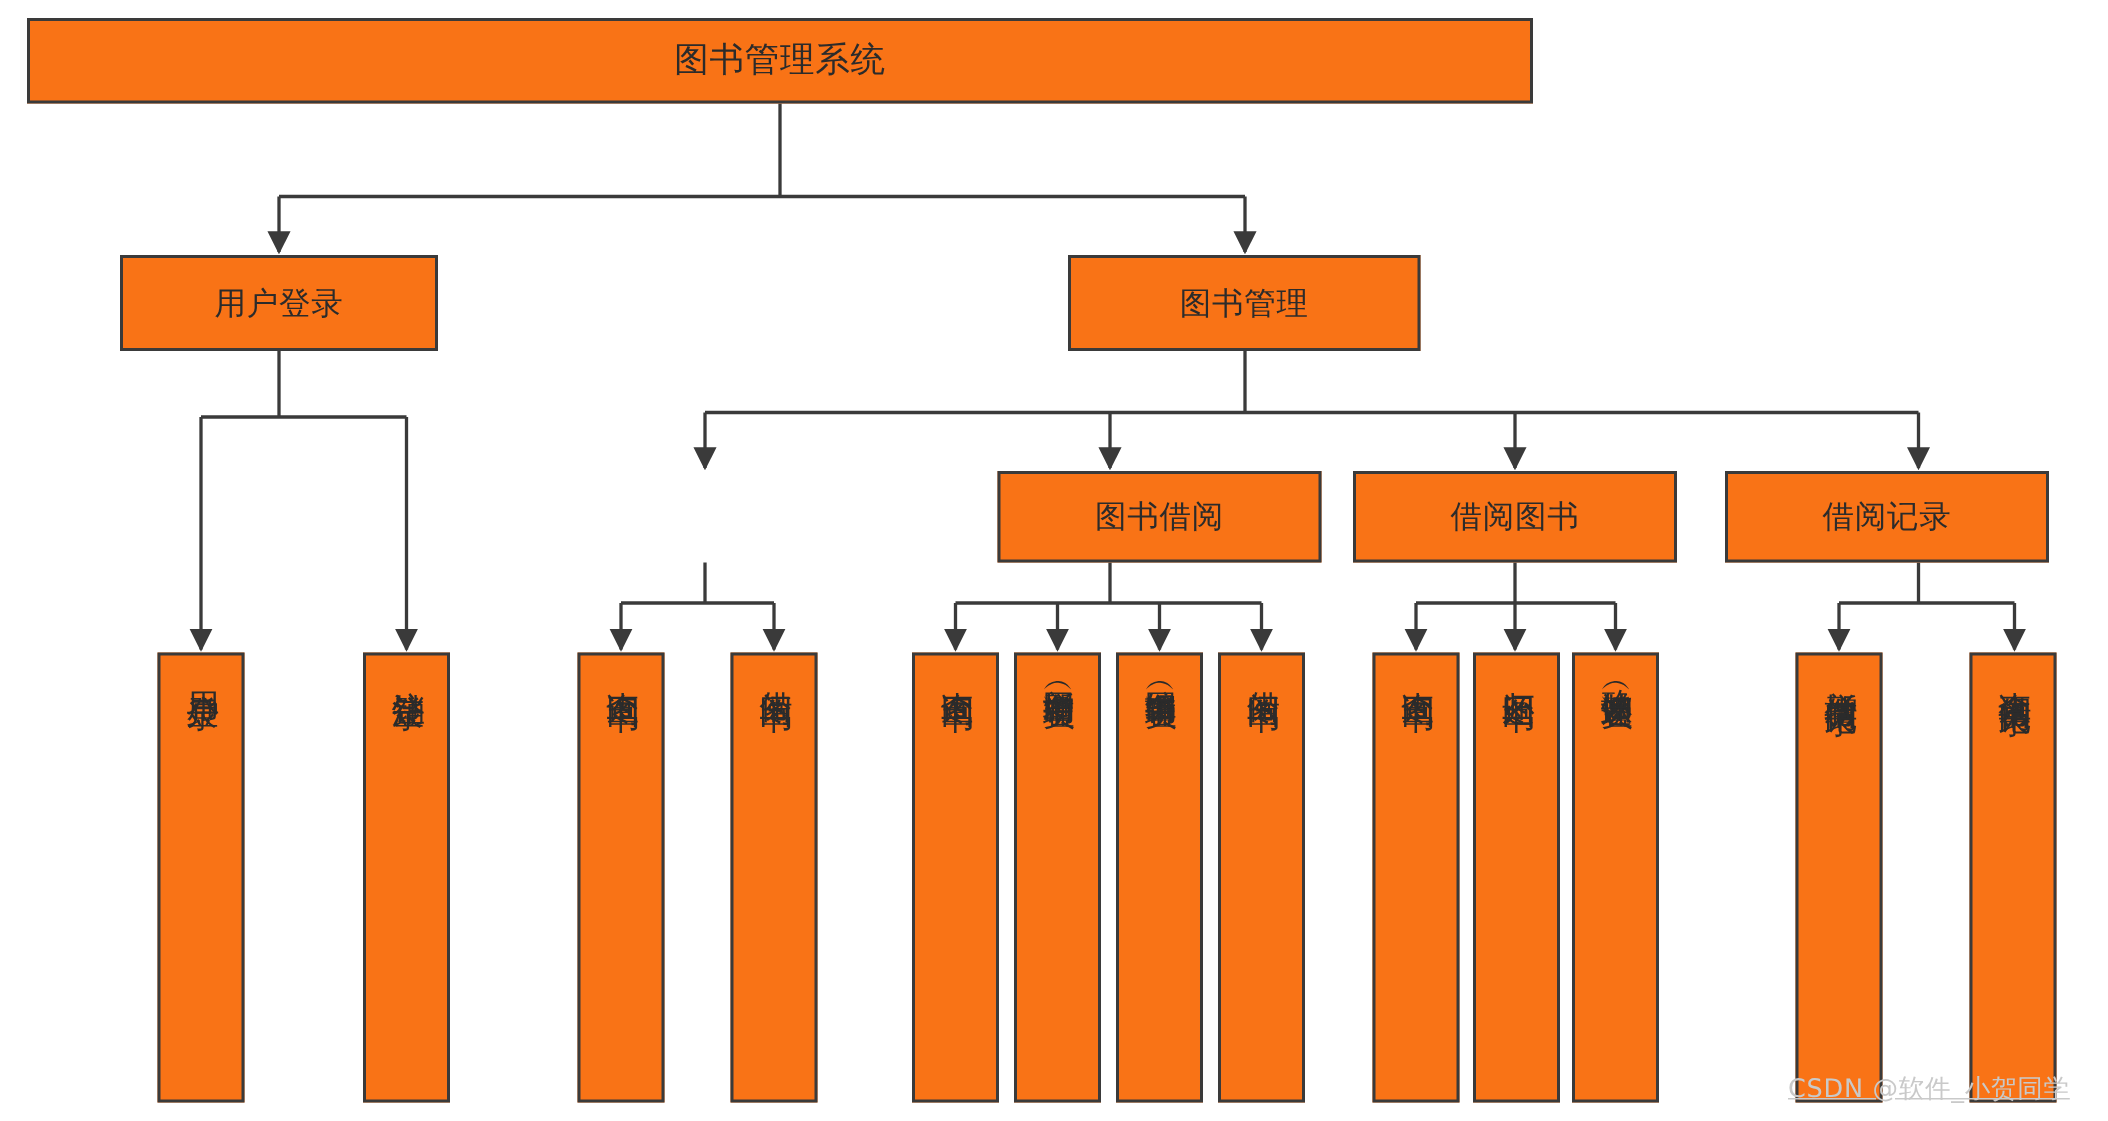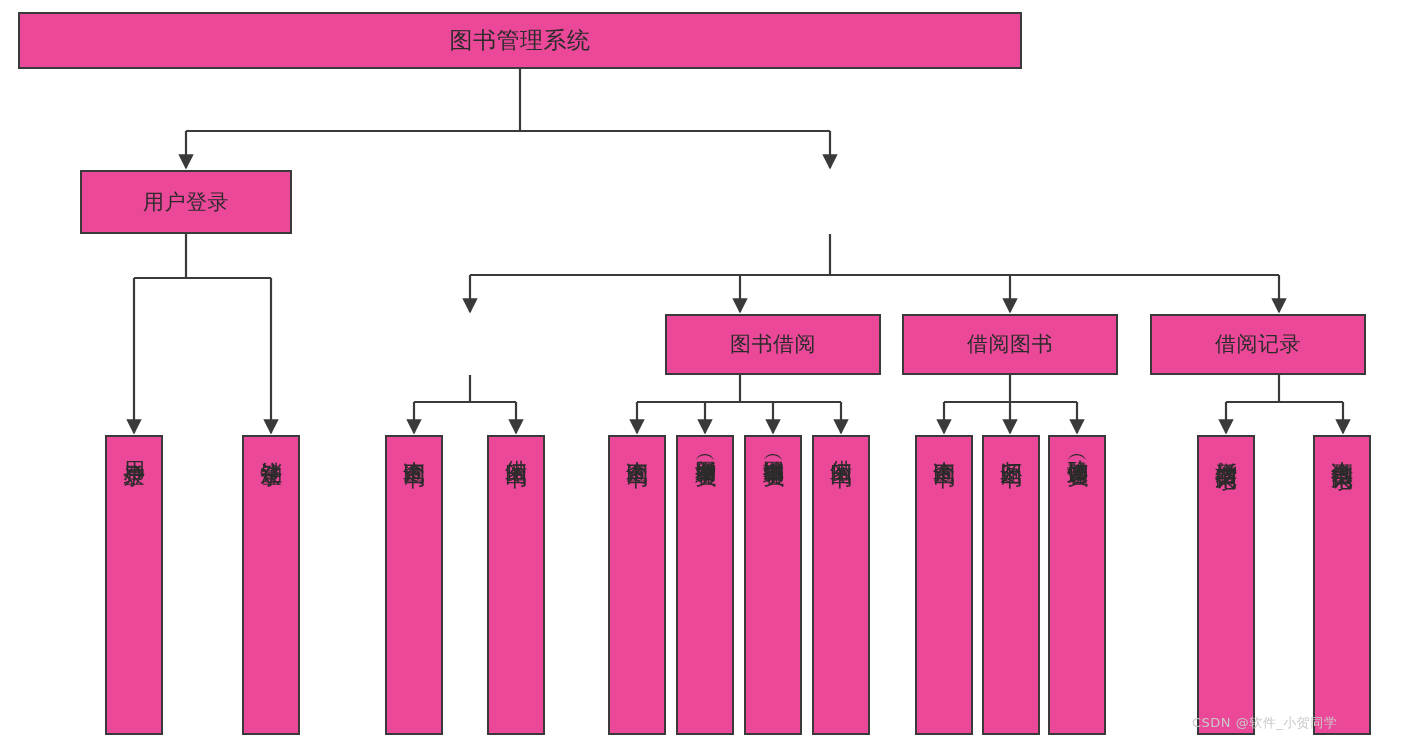--- a/index.html
+++ b/index.html
@@ -22,21 +22,21 @@
     position: absolute;
     left: 0;
     top: 0;
     width: 1405px;
     height: 747px;
     pointer-events: none;
   }
   .node {
     position: absolute;
     box-sizing: border-box;
-    background: #ec4899;
+    background: #f97316;
     border: 2px solid #3a3a3a;
     display: flex;
     align-items: center;
     justify-content: center;
     z-index: 2;
   }
   .node-label {
     color: #2b2b2b;
     font-size: 21px;
     line-height: 1.18;
@@ -71,24 +71,25 @@
     letter-spacing: 1px;
     max-height: 296px;
   }
   
   #node-root .node-label {
     font-size: 23px;
   }
   .watermark {
     position: absolute;
     color: #c9c9c9;
-    font-size: 13px;
+    font-size: 17px;
     white-space: nowrap;
     z-index: 5;
     letter-spacing: 0.5px;
+    text-decoration: underline;
   }
 </style>
 </head>
 <body>
 
 <div id="diagram-canvas">
 
   <svg id="edge-layer" viewBox="0 0 1405 747" xmlns="http://www.w3.org/2000/svg">
     <defs>
       <marker id="arrow" viewBox="0 0 10 10" refX="9" refY="5" markerWidth="7" markerHeight="7" orient="auto-start-reverse">
@@ -139,20 +140,23 @@
     </g>
   </svg>
 
   <div class="node horizontal" id="node-root" style="left:18px; top:12px; width:1004px; height:57px;">
     <span class="node-label">图书管理系统</span>
   </div>
 
   <div class="node horizontal" style="left:80px; top:170px; width:212px; height:64px;">
     <span class="node-label">用户登录</span>
   </div>
+  <div class="node horizontal" style="left:712px; top:170px; width:235px; height:64px;">
+    <span class="node-label">图书管理</span>
+  </div>
 
   <div class="node horizontal" style="left:632px; top:314px; width:216px; height:61px;margin-left:33px;">
     <span class="node-label">图书借阅</span>
   </div>
   <div class="node horizontal" style="left:902px; top:314px; width:216px; height:61px;">
     <span class="node-label">借阅图书</span>
   </div>
   <div class="node horizontal" style="left:1150px; top:314px; width:216px; height:61px;">
     <span class="node-label">借阅记录</span>
   </div>

